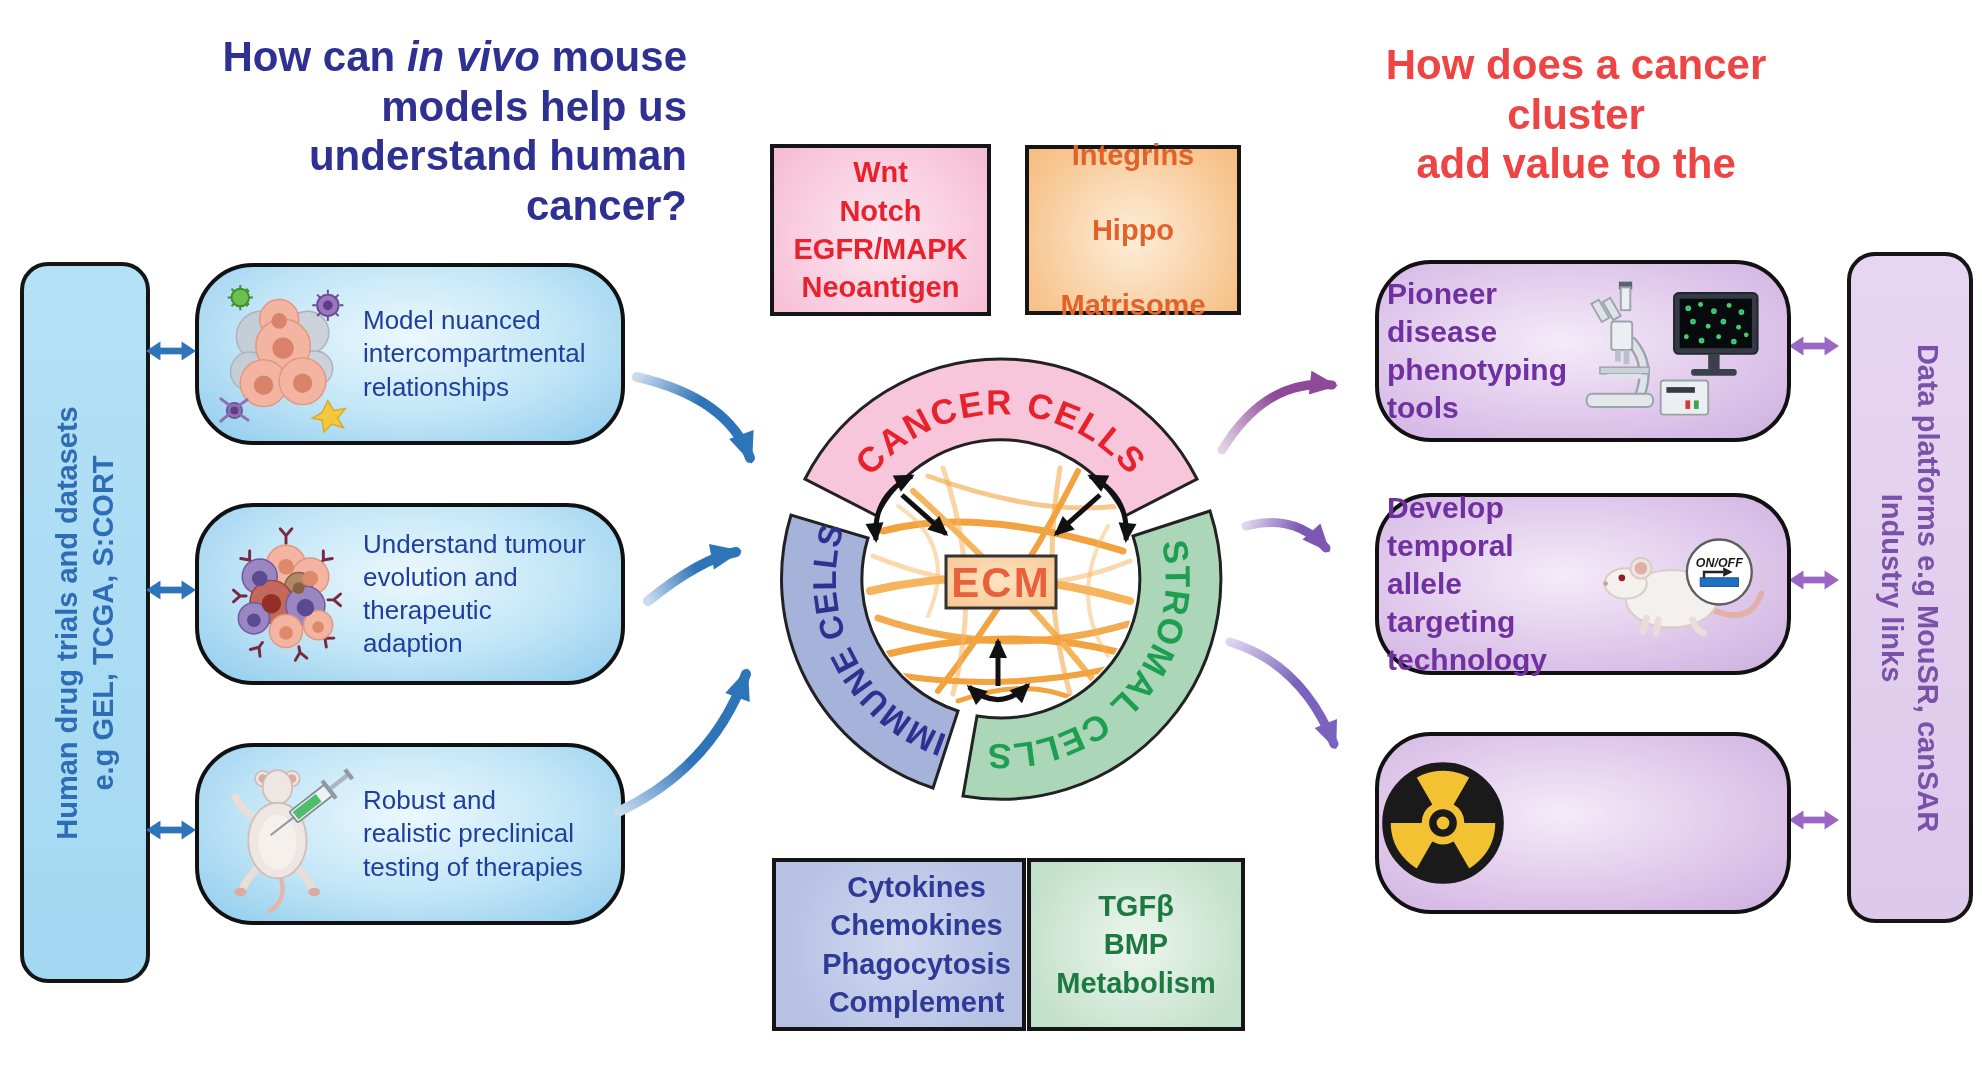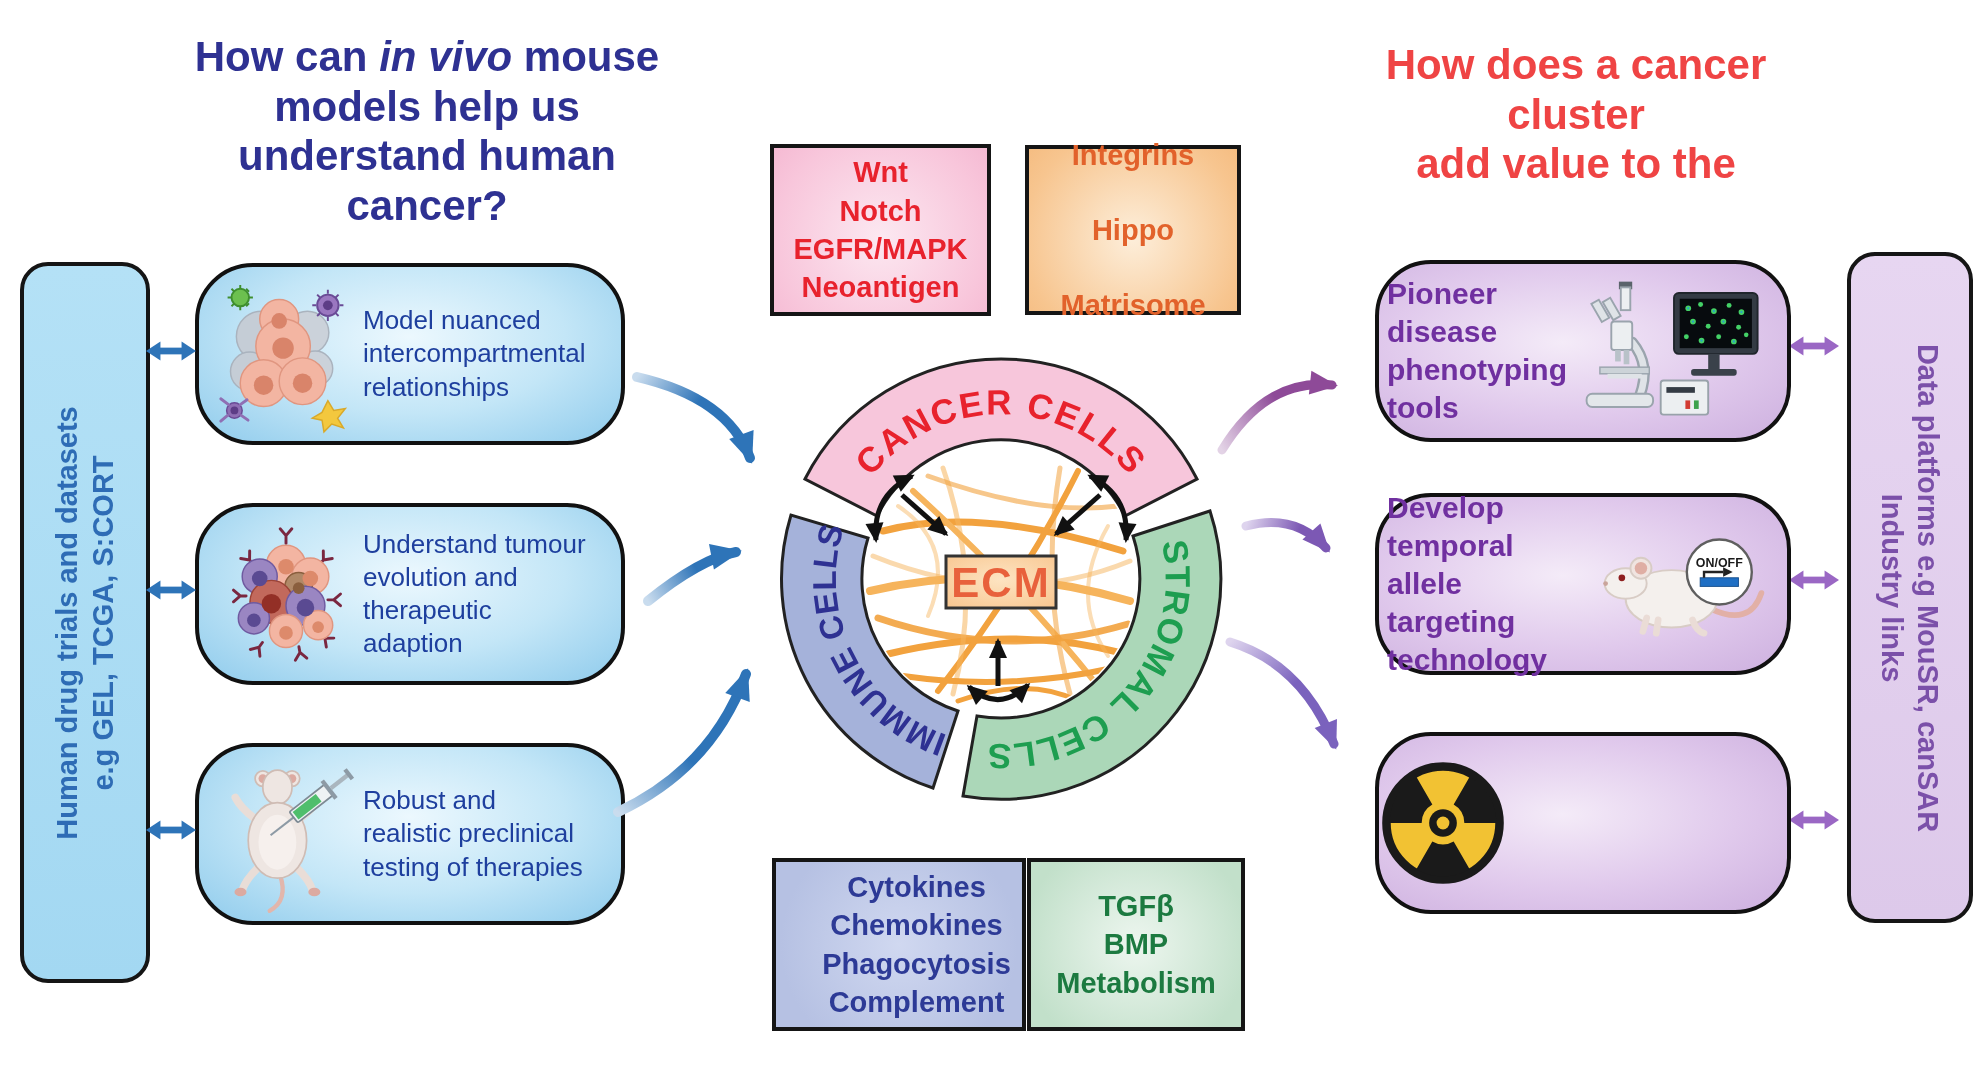--- a/index.html
+++ b/index.html
@@ -1,21 +1,21 @@
 <!DOCTYPE html>
 <html><head>
 <meta charset="utf-8">
 <style>
   html,body{margin:0;padding:0;background:#ffffff;}
   .canvas{position:relative;width:1982px;height:1067px;background:#ffffff;
           font-family:"Liberation Sans",sans-serif;overflow:hidden;}
 
   
   .qtitle{position:absolute;text-align:center;font-size:42px;line-height:1.18;font-weight:600;}
-  .qtitle.left{left:167px;top:32px;width:520px;color:#2e3192;}
+  .qtitle.left{left:167px;top:32px;width:520px;color:#2e3192;text-align:right;}
   .qtitle.right{left:1316px;top:40px;width:520px;color:#ef4444;}
   .qtitle .it{font-style:italic;}
 
   
   .sidebar{position:absolute;border:4px solid #151515;border-radius:28px;}
   .sidebar.lb{left:20px;top:262px;width:122px;height:713px;
       background:linear-gradient(180deg,#b4e1f6,#a3d8f2);}
   .sidebar.rb{left:1847px;top:252px;width:118px;height:663px;
       background:linear-gradient(180deg,#e7d6f1,#ddc9ea);}
   .vwrap{position:absolute;left:50%;top:50%;text-align:center;font-weight:600;line-height:1.25;}
@@ -28,21 +28,21 @@
         background:radial-gradient(ellipse at 50% 40%,#ecf8fe 0%,#c3e6f7 52%,#8fcbec 100%);}
   .lbox .illus{width:146px;height:160px;margin-left:14px;flex:none;}
   .lbox .lbl{flex:1;text-align:left;color:#1e3f9e;font-size:26px;line-height:1.27;
              font-weight:400;padding:0 30px 0 4px;}
 
   .rbox{position:absolute;left:1375px;width:408px;height:174px;border:4px solid #111;
         border-radius:56px;display:flex;align-items:center;
         background:radial-gradient(ellipse at 45% 45%,#f4ebf8 0%,#e0c9ec 55%,#cdb0df 100%);}
   .rbox .lbl{flex:1;text-align:left;color:#7030a0;font-size:30px;line-height:1.27;
              font-weight:600;padding-left:8px;}
-  .rbox .illus{flex:none;margin-right:18px;}
+  .rbox .illus{flex:none;margin-right:18px;font-style:italic;}
 
   
   .pathbox{position:absolute;border:4px solid #151515;display:flex;flex-direction:column;
            justify-content:center;text-align:center;font-weight:600;font-size:29px;line-height:1.32;}
   .pathbox.pink{left:770px;top:144px;width:213px;height:164px;color:#e8222d;
       background:radial-gradient(circle at 50% 55%,#fce8f1 0%,#f8c6db 75%,#f5bad3 100%);}
   .pathbox.orange{left:1025px;top:145px;width:208px;height:162px;color:#e2622b;
       background:radial-gradient(circle at 50% 55%,#fdeeda 0%,#f7c58f 80%,#f5bd82 100%);gap:37px;}
   .pathbox.blue{left:772px;top:858px;width:211px;height:165px;color:#2d3a96;
       background:radial-gradient(circle at 50% 50%,#d0d8f0 0%,#b6c1e3 80%);padding-left:35px;}

